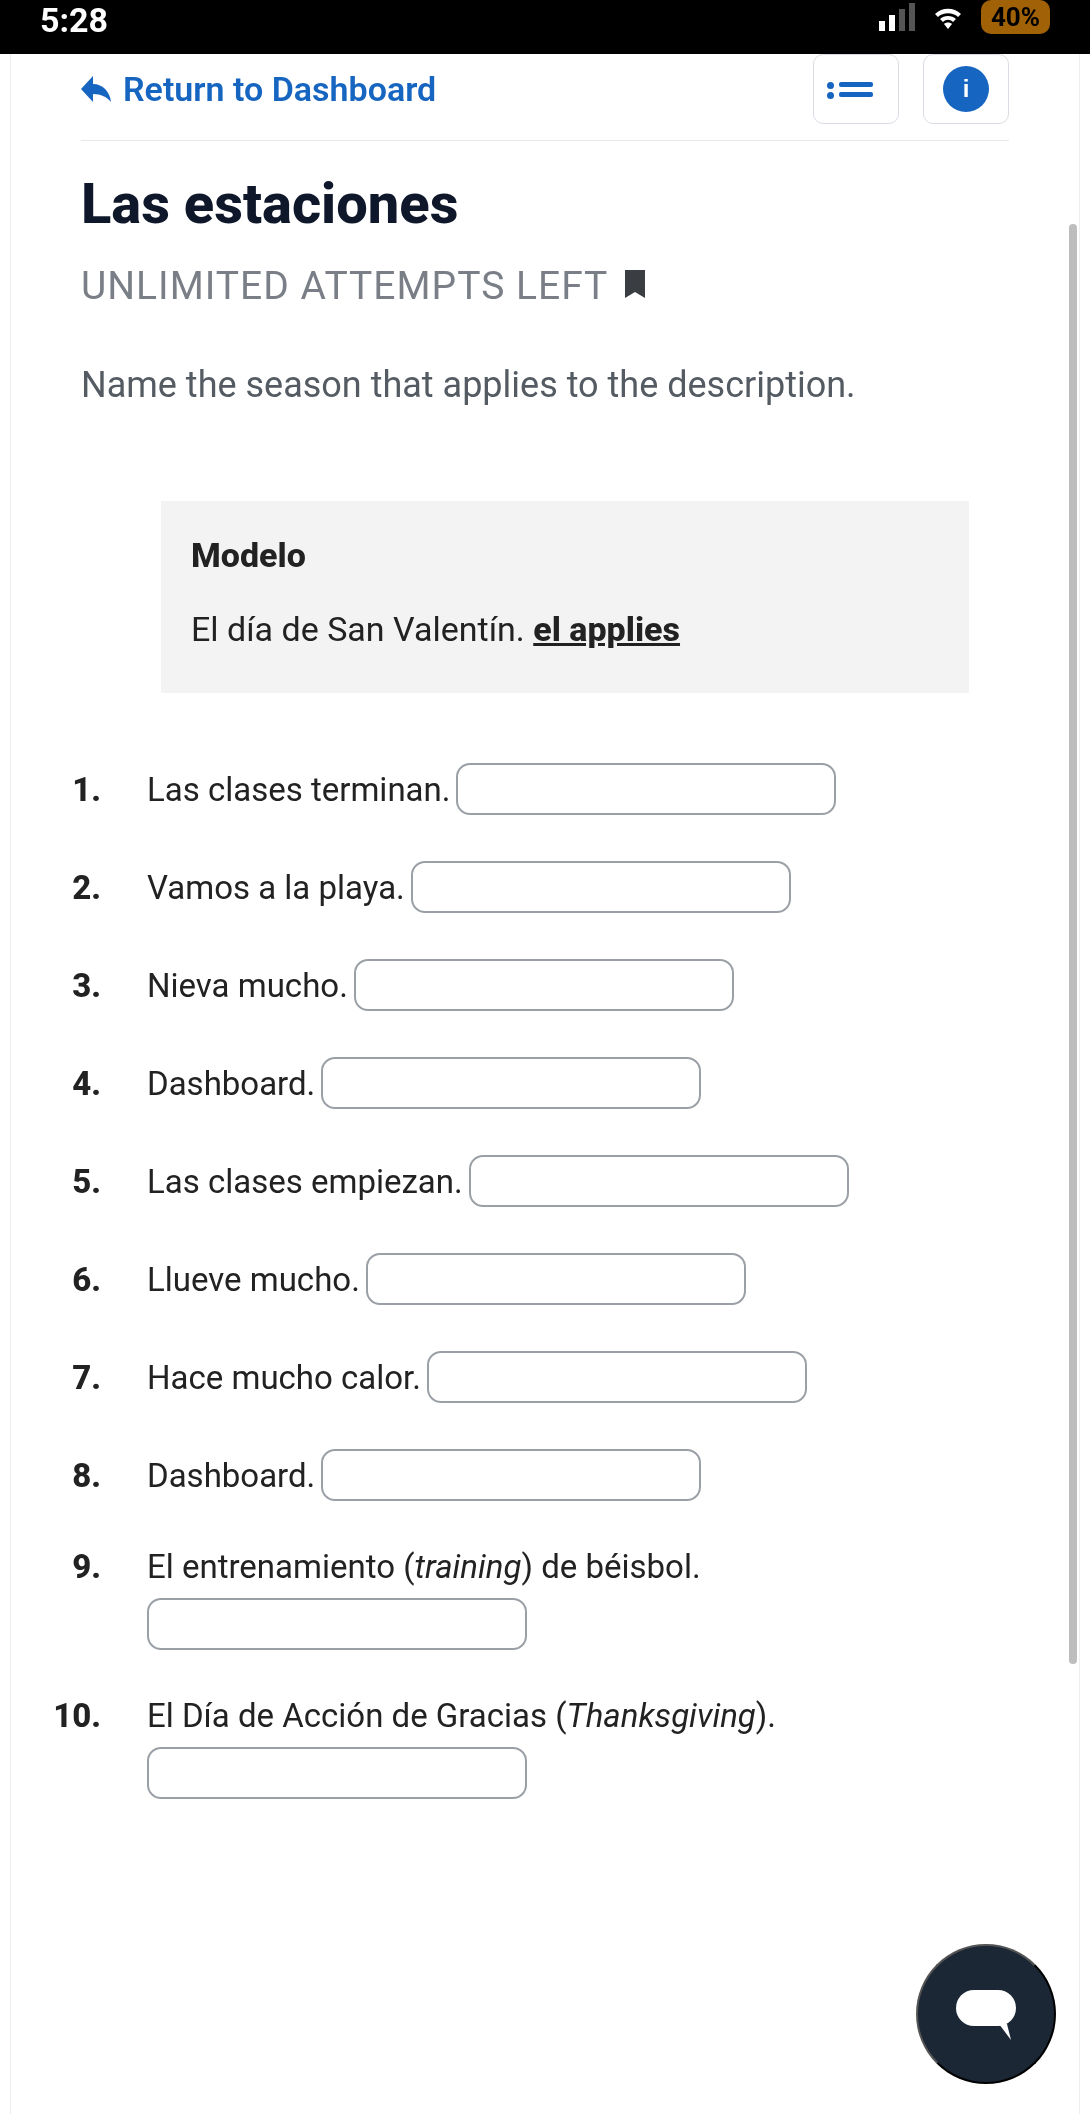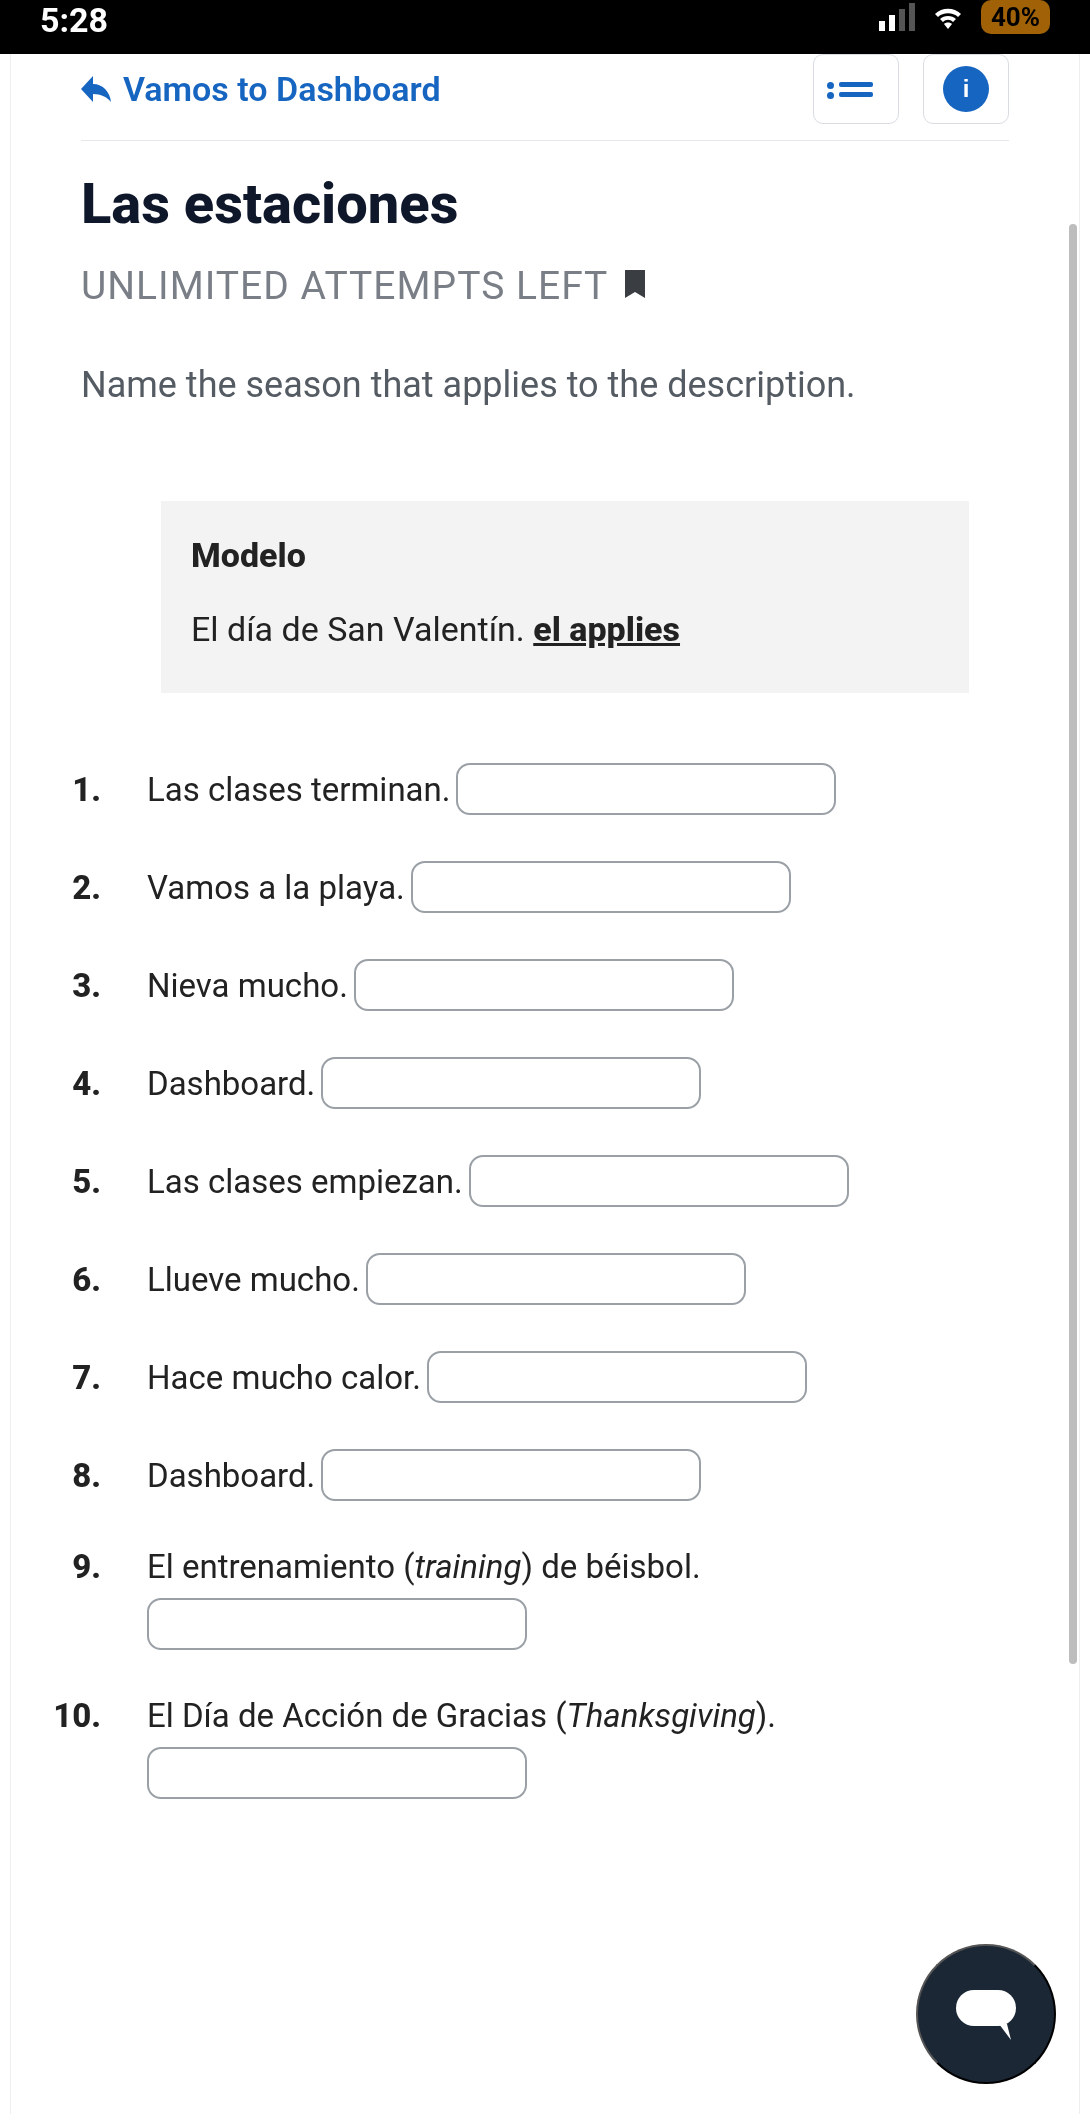--- a/index.html
+++ b/index.html
@@ -190,21 +190,21 @@
 
 <div class="page">
   <div class="content">
     <div class="scroll-indicator"></div>
 
     <div class="topbar">
       <a href="#" class="back-link">
         <svg width="30" height="26" viewBox="0 0 30 26">
             <path d="M12 0L0 13l12 13v-8c8 0 14 3 18 8-1-10-8-18-18-18V0z" fill="#1665c0"></path>
           </svg>
-        <span>Vamos to Dashboard</span>
+        <span>Return to Dashboard</span>
       </a>
       <div class="topbar-right">
         <button class="icon-btn">
           <div class="list-icon">
               <span></span>
               <span></span>
             </div>
         </button>
         <button class="icon-btn">
           <div class="blue-circle">i</div>

